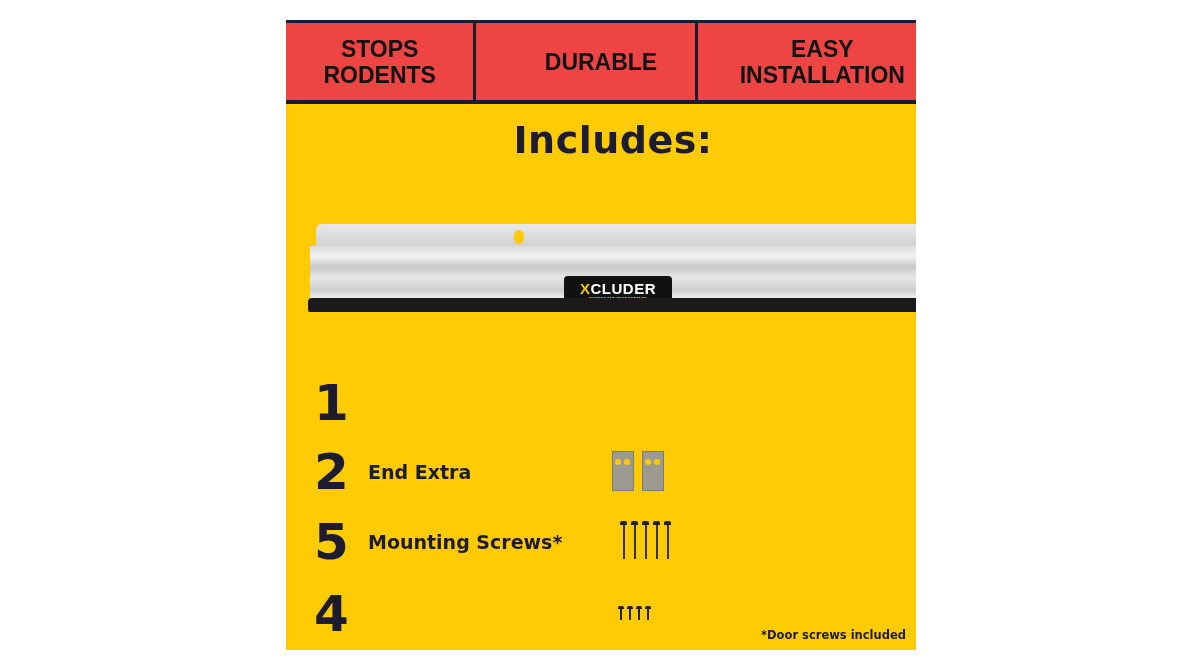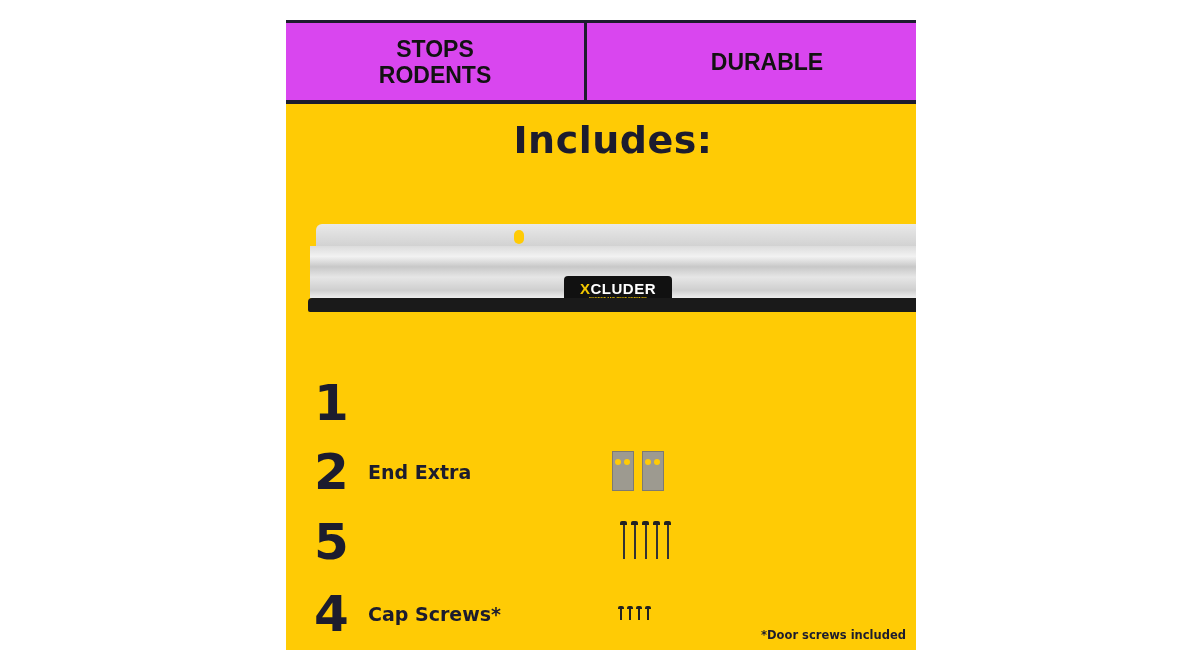--- a/index.html
+++ b/index.html
@@ -1,18 +1,18 @@
 <!DOCTYPE html>
 <html><head>
 <meta charset="utf-8">
 <style>
   html, body { margin:0; padding:0; }
   body { width:1200px; height:670px; background:#ffffff; position:relative; overflow:hidden; font-family:"DejaVu Sans", sans-serif; }
   .panel { position:absolute; left:286px; top:20px; width:630px; height:630px; background:#FFCB05; overflow:hidden; }
-  .header { position:absolute; left:0; top:0; width:630px; height:84px; background:#d946ef; border-top:3px solid #1c1c2e; border-bottom:4px solid #1c1c2e; box-sizing:border-box; display:flex; }
+  .header { position:absolute; left:0; top:0; width:630px; height:84px; background:#ef4444; border-top:3px solid #1c1c2e; border-bottom:4px solid #1c1c2e; box-sizing:border-box; display:flex; }
   .feature { flex:1; display:flex; align-items:center; justify-content:center; text-align:center; color:#121212; font-family:"Liberation Sans", sans-serif; font-weight:bold; font-size:23px; line-height:26px; white-space:pre-line; }
   .feature + .feature { border-left:3px solid #1c1c2e;padding-left:31px; }
   .title { position:absolute; left:12px; width:630px; top:98px; text-align:center; font-family:"DejaVu Sans", sans-serif; font-weight:bold; font-size:38px; color:#1c1c2e; letter-spacing:0.5px; }
   .sweep { position:absolute; left:30px; top:204px; width:600px; height:90px; }
   .sweep .top { position:absolute; left:0; top:0; width:100%; height:22px; background:linear-gradient(#e9e9e9,#d2d2d2); border-radius:6px 0 0 0; }
   .sweep .body { position:absolute; left:-6px; top:22px; width:732px; height:52px; background:linear-gradient(#dcdcdc 0%, #f2f2f2 20%, #c8c8c8 40%, #e6e6e6 60%, #cfcfcf 85%, #eeeeee 100%); }
   .sweep .brush { position:absolute; left:-8px; top:74px; width:608px; height:14px; background:#1a1a1a; border-radius:4px 0 0 2px; }
   .sweep .hole { position:absolute; left:198px; top:6px; width:10px; height:14px; border-radius:5px; background:#FFCB05; }
   .logo { position:absolute; left:254px; top:30px; width:108px; height:30px; background:#111; border-radius:4px; display:flex; flex-direction:column; align-items:center; justify-content:center; }
   .logo .name { color:#fff; font-family:"Liberation Sans", sans-serif; font-weight:bold; font-size:15px; line-height:15px; letter-spacing:0.5px; }
@@ -35,20 +35,22 @@
   .footnote { position:absolute; right:10px; bottom:8px; font-family:"DejaVu Sans", sans-serif; font-weight:bold; font-size:11.5px; color:#1c1c2e; }
 </style>
 </head>
 <body>
 
 <div class="panel">
   <div class="header">
     <div class="feature">STOPS
 RODENTS</div>
     <div class="feature">DURABLE</div>
+    <div class="feature">EASY
+INSTALLATION</div>
   </div>
 
   <div class="title">Includes:</div>
 
   <div class="sweep">
     <div class="top"></div>
     <div class="hole"></div>
     <div class="body">
       <div class="logo">
         <div class="name"><span class="x">X</span><span>CLUDER</span></div>
@@ -60,24 +62,24 @@
 
   <div class="item" style="left:28px; top:354px;">
     <div class="num">1</div>
   </div>
   <div class="item" style="left:28px; top:423px;">
     <div class="num">2</div>
     <div class="label">End Extra</div>
   </div>
   <div class="item" style="left:28px; top:493px;">
     <div class="num">5</div>
+    <div class="label">Mounting Screws*</div>
   </div>
   <div class="item" style="left:28px; top:565px;">
     <div class="num">4</div>
-    <div class="label">Cap Screws*</div>
   </div>
 
   <div class="caps">
     <div class="cap">
         <span class="d" style="left:3px"></span>
         <span class="d" style="left:12px"></span>
       </div>
     <div class="cap">
         <span class="d" style="left:3px"></span>
         <span class="d" style="left:12px"></span>

